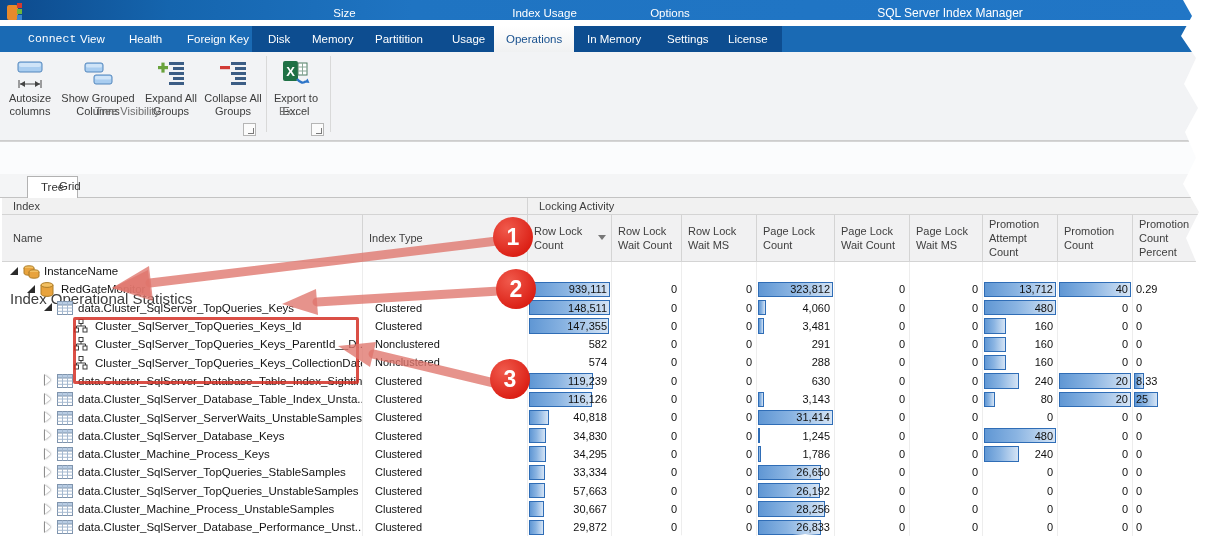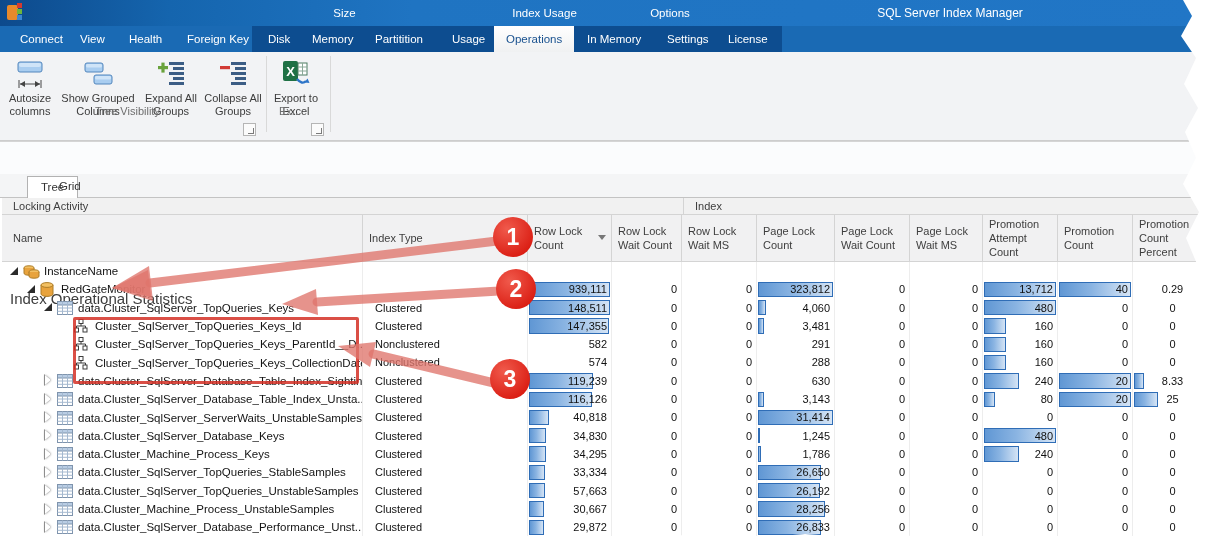--- a/index.html
+++ b/index.html
@@ -1,19 +1,19 @@
 <!DOCTYPE html>
 <html><head>
 <meta charset="utf-8">
 <style>
   html,body{margin:0;padding:0;background:#fff;}
   .screen{position:relative;width:1210px;height:553px;overflow:hidden;background:#fff;
           font-family:"Liberation Sans","DejaVu Sans",sans-serif;-webkit-font-smoothing:antialiased;}
   
-  .titlebar{position:absolute;left:0;top:0;width:1210px;height:26px;
+  .titlebar{position:absolute;left:0;top:0;width:1210px;height:20px;
     background:linear-gradient(90deg,#0d4a8c 0%,#1565ae 14%,#1f74c2 34%,#2176c6 100%);}
   .logo{position:absolute;left:6px;top:3px;width:20px;height:20px;}
   .logo i{position:absolute;width:8px;height:8px;}
   .logo .l1{left:1px;top:2px;background:#e8892b;border-radius:2px;width:11px;height:15px;}
   .logo .l2{left:11px;top:0;background:#d43b30;width:5px;height:5px;}
   .logo .l3{left:11px;top:6px;background:#6fb53a;width:5px;height:5px;}
   .logo .l4{left:11px;top:12px;background:#3b86d0;width:5px;height:5px;}
   .gcaption{position:absolute;top:0;height:26px;line-height:26px;text-align:center;
     color:#fff;font-size:11.5px;}
   .wintitle{position:absolute;top:0;height:26px;line-height:26px;left:790px;width:320px;
@@ -52,21 +52,21 @@
     box-sizing:border-box;color:#3e3e3e;display:flex;align-items:center;padding:0 6px 0 6px;
     line-height:14px;position:relative;}
   .sortglyph{position:absolute;right:5px;top:20px;width:0;height:0;border-left:4px solid transparent;
     border-right:4px solid transparent;border-top:5px solid #777;}
   .drow{height:18.3px;position:relative;}
   .cell{box-sizing:border-box;position:relative;height:18.3px;border-right:1px solid #ededed;}
   .namecell{display:flex;align-items:center;overflow:hidden;white-space:nowrap;}
   .typecell{padding-left:12px;line-height:18.3px;}
   .numcell{text-align:right;}
   .numcell .val{position:relative;z-index:2;padding-right:4px;line-height:18.3px;display:block;}
-  .pctcell{text-align:center;}
+  .pctcell{text-align:left;}
   .pctcell .val{position:relative;z-index:2;padding-left:3px;line-height:18.3px;display:block;}
   .bar{position:absolute;left:1px;top:1.5px;bottom:1.5px;z-index:1;
     background:linear-gradient(90deg,#6097d4 0%,#8ab4e2 45%,#d5e4f5 100%);
     border:1px solid #2f6db6;box-sizing:border-box;}
   .caret{width:13px;height:13px;flex:0 0 13px;margin-right:2px;position:relative;}
   .caret.exp:after{content:"";position:absolute;left:2px;top:2px;width:0;height:0;
     border-left:8px solid transparent;border-bottom:8px solid #2b2b2b;}
   .caret.col:after{content:"";position:absolute;left:3px;top:1px;width:0;height:0;
     border-top:5px solid transparent;border-bottom:5px solid transparent;border-left:6px solid #fff;
     filter:drop-shadow(0 0 1px #8a8a8a);}
@@ -94,21 +94,21 @@
     <div class="gcaption" style="left:252px;width:185px;">Size</div>
     <div class="gcaption" style="left:437px;width:215px;">Index Usage</div>
     <div class="gcaption" style="left:600px;width:140px;">Options</div>
     <div class="wintitle">SQL Server Index Manager</div>
   </div>
 
   <div class="tabrow">
     <div class="tabgroupbg" style="left:252px;width:185px;"></div>
     <div class="tabgroupbg" style="left:437px;width:215px;"></div>
     <div class="tabgroupbg" style="left:652px;width:130px;"></div>
-    <span class="rtab" style="left:8px;">Connect</span>
+    <span class="rtab" style="left:16px;font-family:Liberation Mono, monospace;">Connect</span>
     <span class="rtab" style="left:68px;">View</span>
     <span class="rtab" style="left:117px;">Health</span>
     <span class="rtab" style="left:175px;">Foreign Key</span>
     <span class="rtab" style="left:256px;">Disk</span>
     <span class="rtab" style="left:300px;">Memory</span>
     <span class="rtab" style="left:363px;">Partitition</span>
     <span class="rtab" style="left:440px;">Usage</span>
     <span class="rtab active" style="left:494px;">Operations</span>
     <span class="rtab" style="left:575px;">In Memory</span>
     <span class="rtab" style="left:655px;">Settings</span>
@@ -198,22 +198,22 @@
   <div class="headband">
     <div class="pgtitle">Index Operational Statistics</div>
   </div>
   <div class="viewtabs">
     <span class="vtab active" style="left:2px;">Tree</span>
     <span class="vtab" style="left:46px;">Grid</span>
   </div>
 
   <div class="grid">
     <div class="bandrow">
+      <div class="bandcell" style="width:526px;">Index</div>
       <div class="bandcell" style="width:682px;">Locking Activity</div>
-      <div class="bandcell" style="width:526px;">Index</div>
     </div>
     <div class="hrow" id="colhead">
         <div class="hcell" style="width: 361px; padding-left: 11px;">
           <span>Name</span>
         </div>
         <div class="hcell" style="width: 165px;">
           <span>Index Type</span>
         </div>
         <div class="hcell" style="width: 84px;">
           <span>Row Lock Count</span>

